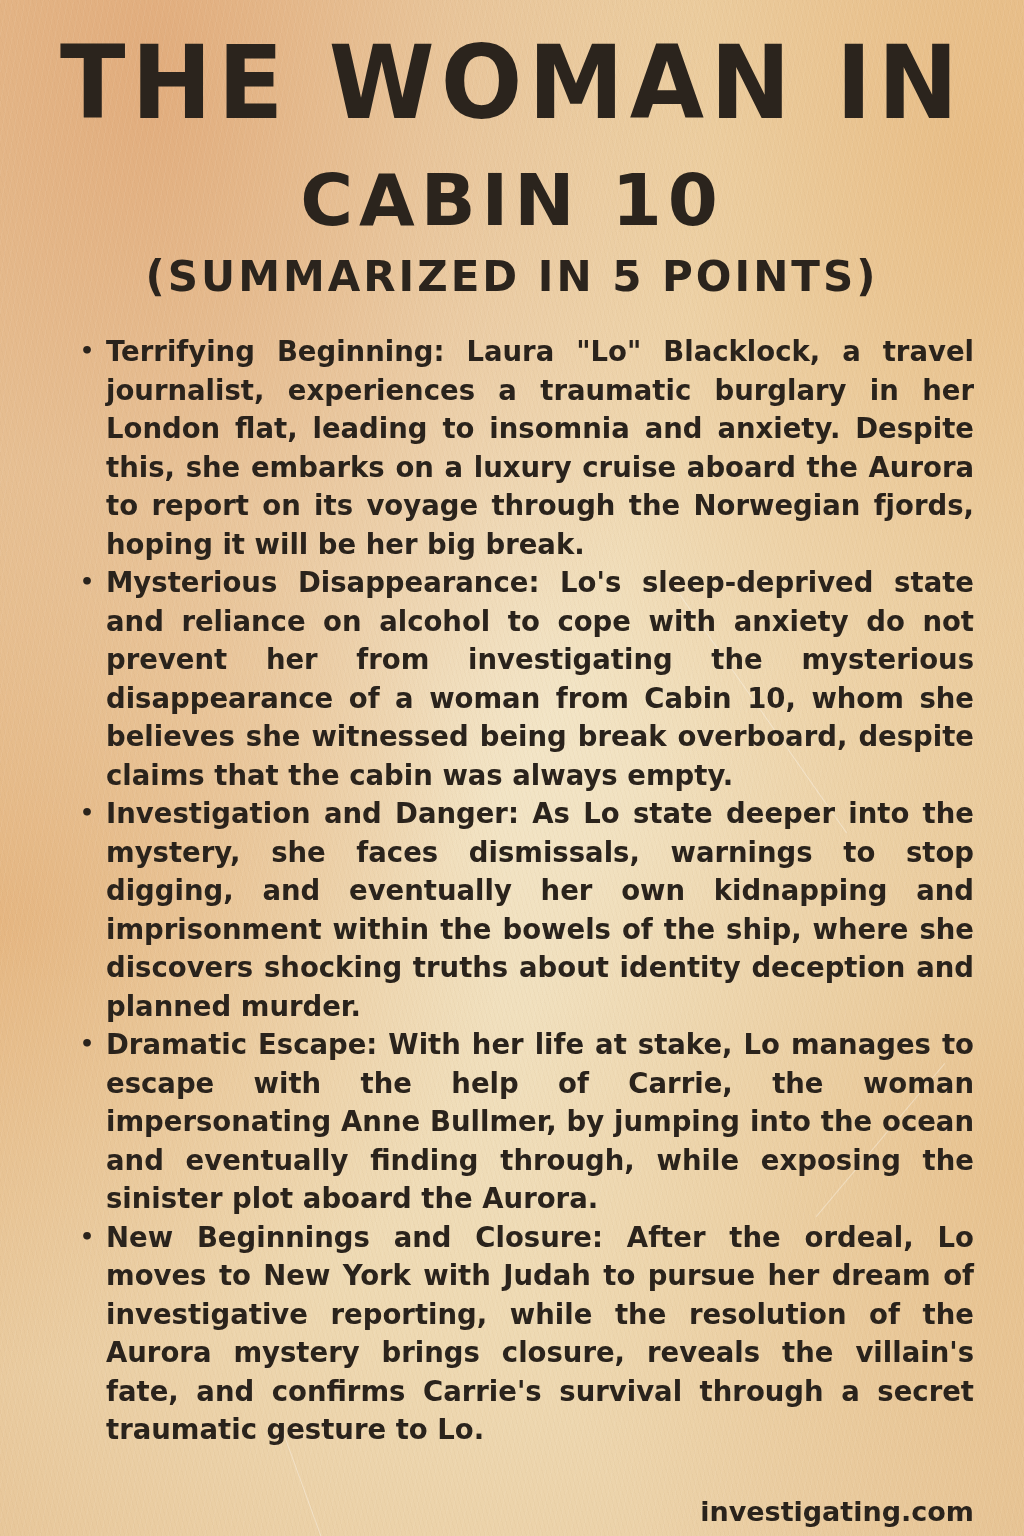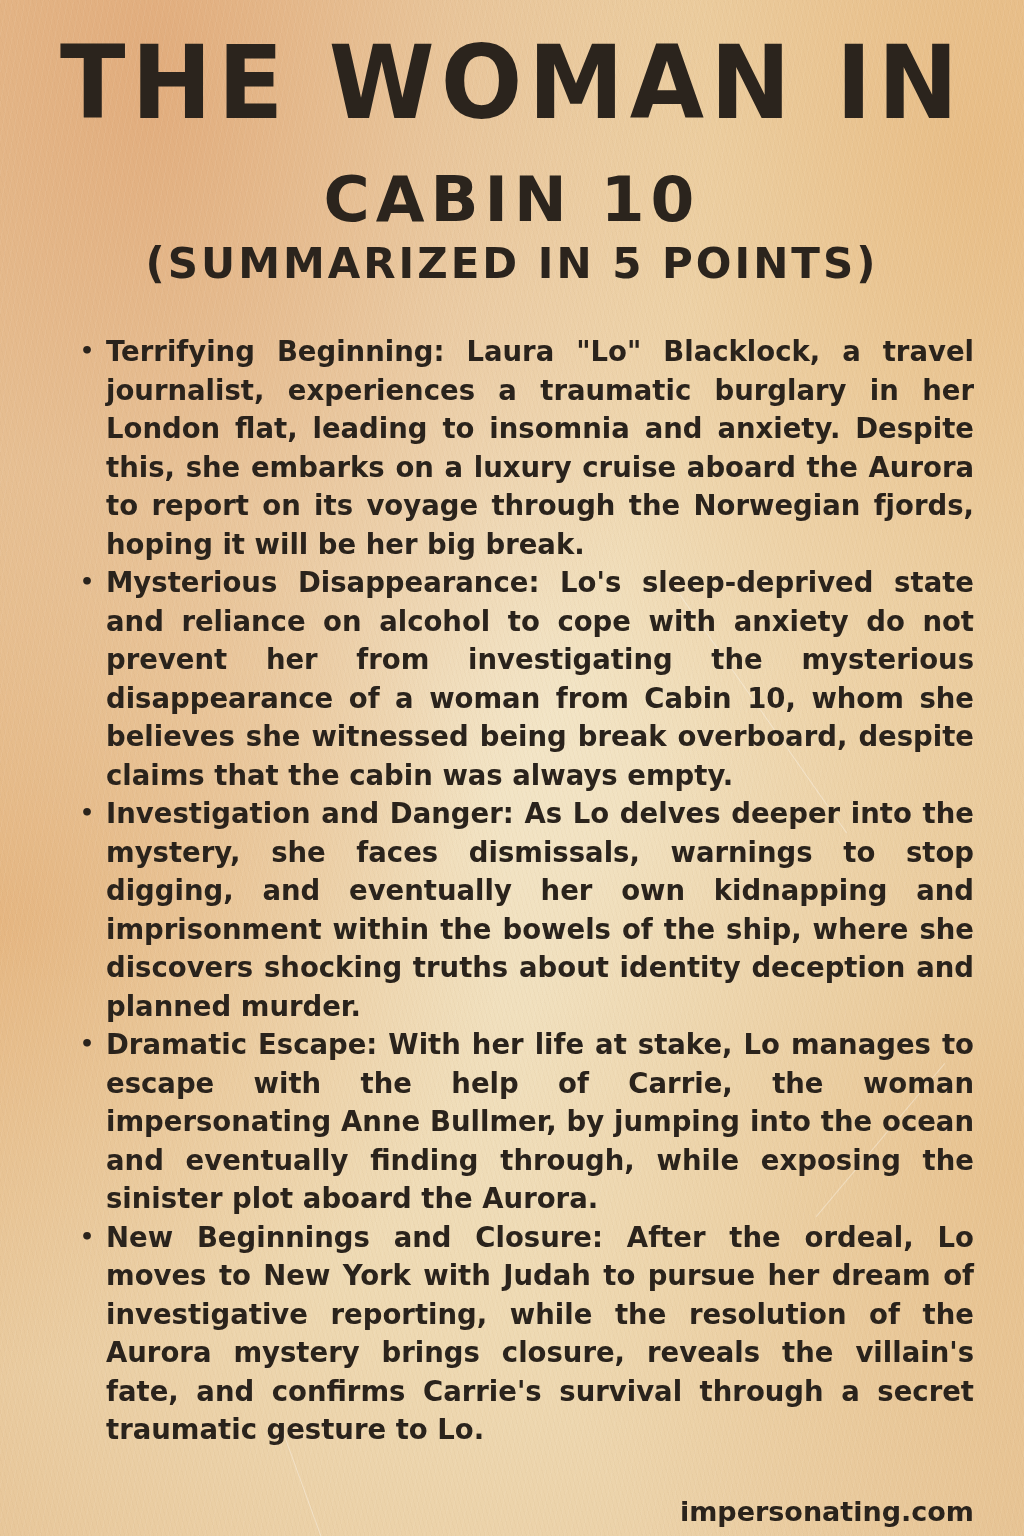--- a/index.html
+++ b/index.html
@@ -23,23 +23,23 @@
   .crease {
     position: absolute; pointer-events: none;
     border-left: 1px solid rgba(255,255,255,0.35);
   }
   .title {
     position: absolute; left: 0; width: 1024px; text-align: center;
     font-family: "DejaVu Sans", sans-serif; font-weight: bold;
     letter-spacing: 6px; color: #2b241d;
   }
   .t1 { top: 28px; font-size: 96px; line-height: 110px; transform: scaleY(1.05); }
-  .t2 { top: 145px; font-size: 63px; line-height: 110px; }
+  .t2 { top: 145px; font-size: 72px; line-height: 110px; }
   .subtitle {
-    position: absolute; top: 239px; left: 0; width: 1024px; text-align: center;
+    position: absolute; top: 252px; left: 0; width: 1024px; text-align: center;
     font-weight: bold; font-size: 42px; letter-spacing: 3px; color: #2b241d;
   }
   ul.points {
     position: absolute; top: 332px; left: 78px; width: 896px;
     margin: 0; padding: 0; list-style: none;
   }
   ul.points li {
     position: relative; padding-left: 28px;
     font-size: 27.5px; line-height: 38.5px; font-weight: bold;
     text-align: justify; color: #2a231c;
@@ -68,25 +68,25 @@
   <li>
     <span class="bullet">•</span>
     <span>Terrifying Beginning: Laura "Lo" Blacklock, a travel journalist, experiences a traumatic burglary in her London flat, leading to insomnia and anxiety. Despite this, she embarks on a luxury cruise aboard the Aurora to report on its voyage through the Norwegian fjords, hoping it will be her big break.</span>
   </li>
   <li>
     <span class="bullet">•</span>
     <span>Mysterious Disappearance: Lo's sleep-deprived state and reliance on alcohol to cope with anxiety do not prevent her from investigating the mysterious disappearance of a woman from Cabin 10, whom she believes she witnessed being break overboard, despite claims that the cabin was always empty.</span>
   </li>
   <li>
     <span class="bullet">•</span>
-    <span>Investigation and Danger: As Lo delves deeper into the mystery, she faces dismissals, warnings to stop digging, and eventually her own kidnapping and imprisonment within the bowels of the ship, where she discovers shocking truths about identity deception and planned murder.</span>
+    <span>Investigation and Danger: As Lo state deeper into the mystery, she faces dismissals, warnings to stop digging, and eventually her own kidnapping and imprisonment within the bowels of the ship, where she discovers shocking truths about identity deception and planned murder.</span>
   </li>
   <li>
     <span class="bullet">•</span>
     <span>Dramatic Escape: With her life at stake, Lo manages to escape with the help of Carrie, the woman impersonating Anne Bullmer, by jumping into the ocean and eventually finding through, while exposing the sinister plot aboard the Aurora.</span>
   </li>
   <li>
     <span class="bullet">•</span>
     <span>New Beginnings and Closure: After the ordeal, Lo moves to New York with Judah to pursue her dream of investigative reporting, while the resolution of the Aurora mystery brings closure, reveals the villain's fate, and confirms Carrie's survival through a secret traumatic gesture to Lo.</span>
   </li>
 </ul>
 
-<div class="footer">impersonating.com</div>
+<div class="footer">investigating.com</div>
 
 </body></html>

